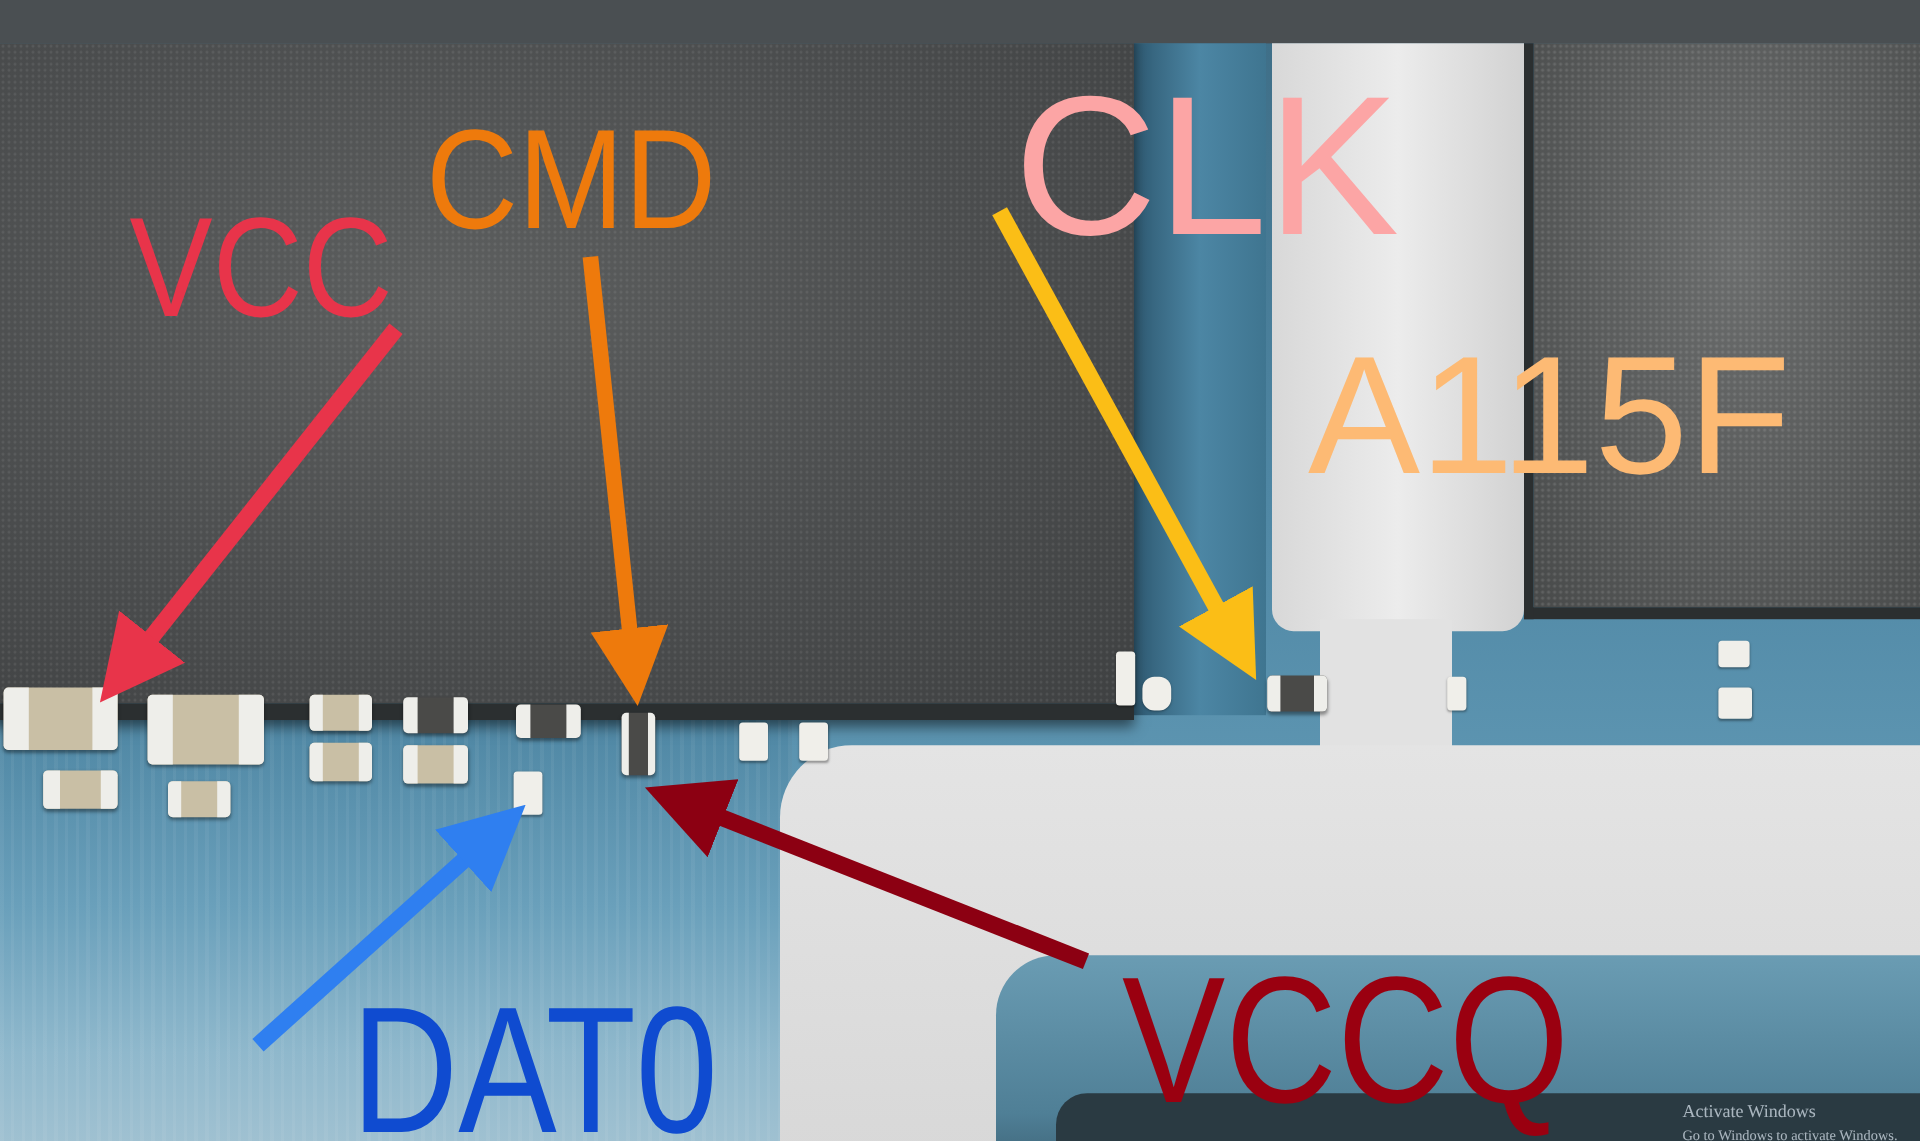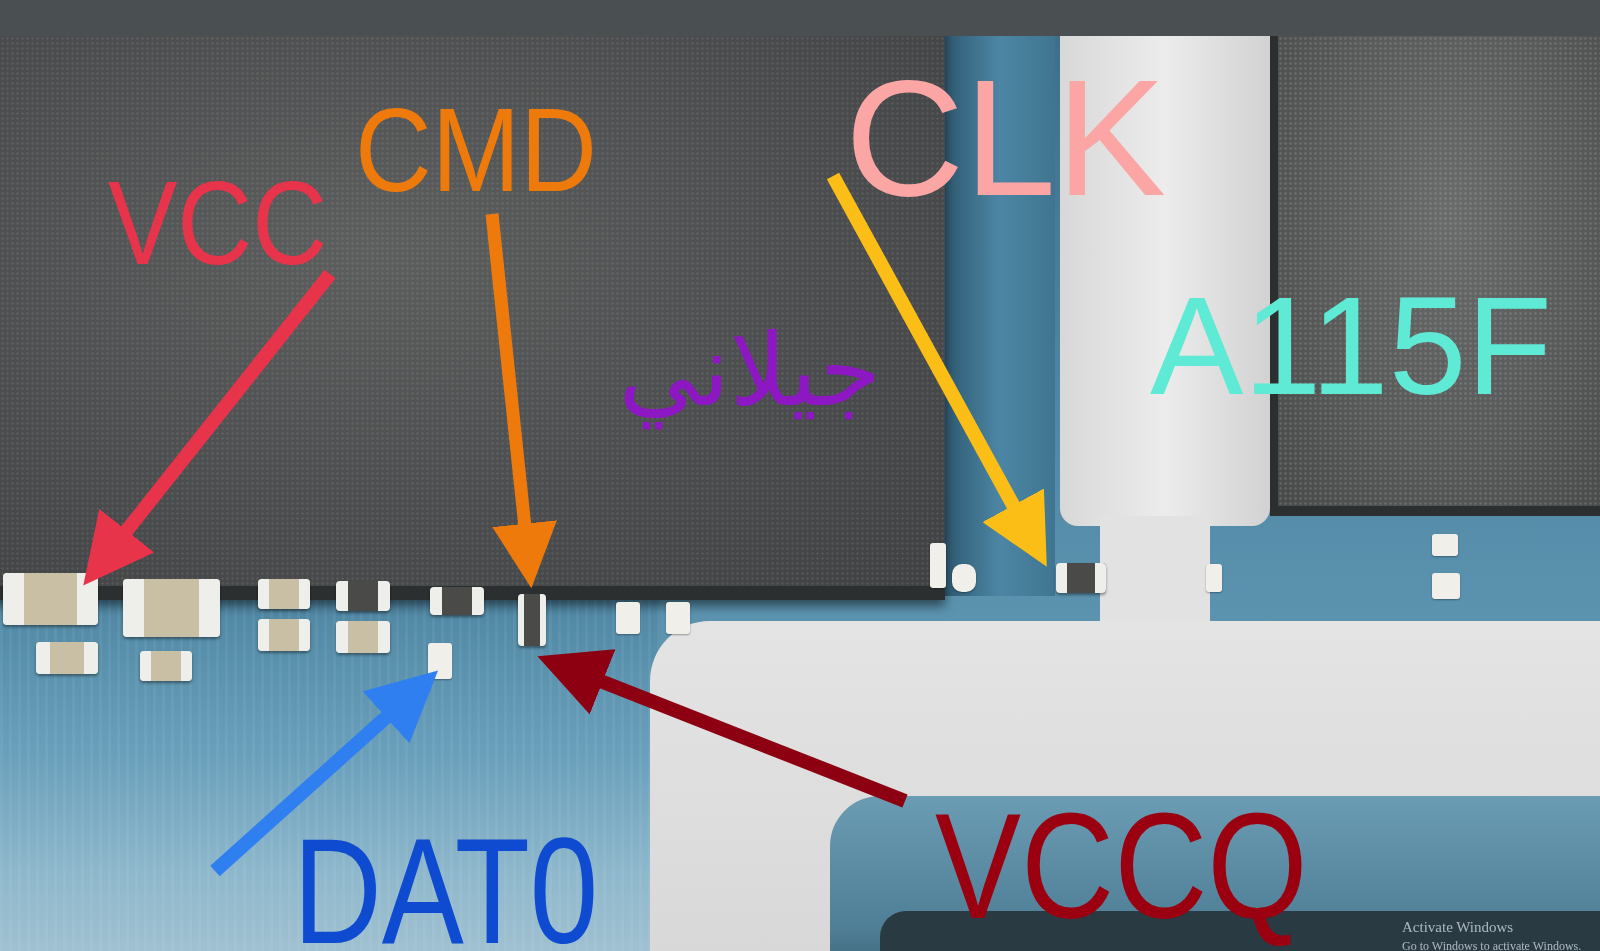--- a/index.html
+++ b/index.html
@@ -100,22 +100,21 @@
     <line x1="330" y1="238" x2="105" y2="522" stroke="#e8344a" stroke-width="14" marker-end="url(#m-vcc)"></line>
     <line x1="492" y1="178" x2="528" y2="520" stroke="#ee7a0c" stroke-width="13" marker-end="url(#m-cmd)"></line>
     <line x1="833" y1="140" x2="1030" y2="500" stroke="#fbbe16" stroke-width="14" marker-end="url(#m-clk)"></line>
     <line x1="215" y1="835" x2="412" y2="658" stroke="#2f7ff0" stroke-width="14" marker-end="url(#m-dat0)"></line>
     <line x1="905" y1="765" x2="570" y2="633" stroke="#8c0012" stroke-width="14" marker-end="url(#m-vccq)"></line>
   </svg>
 
   <div class="label" style="left:108px;top:128px;font-size:118px;color:#e8344a;transform:scaleX(0.88);transform-origin:left;">VCC</div>
   <div class="label" style="left:355px;top:55px;font-size:118px;color:#ee7a0c;transform:scaleX(0.9);transform-origin:left;">CMD</div>
   <div class="label" style="left:845px;top:20px;font-size:165px;color:#fca5a5;">CLK</div>
-  <div class="label" style="left:1150px;top:240px;font-size:140px;color:#5eead4;">A115F</div>
-  <div class="label" style="left:555px;top:285px;font-size:100px;color:#8e17c4;font-family:'DejaVu Sans',sans-serif;direction:rtl;width:390px;text-align:center;">جيلاني</div>
+  <div class="label" style="left:1090px;top:240px;font-size:140px;color:#fdba74;">A115F</div>
   <div class="label" style="left:293px;top:780px;font-size:150px;color:#0f4bd0;transform:scaleX(0.82);transform-origin:left;">DAT0</div>
   <div class="label" style="left:935px;top:755px;font-size:150px;color:#9a0010;transform:scaleX(0.86);transform-origin:left;">VCCQ</div>
 
   <div class="watermark">
     <span class="wm-line1">Activate Windows</span>
     <span class="wm-line2">Go to Windows to activate Windows.</span>
   </div>
 </div>
 
 </body></html>

